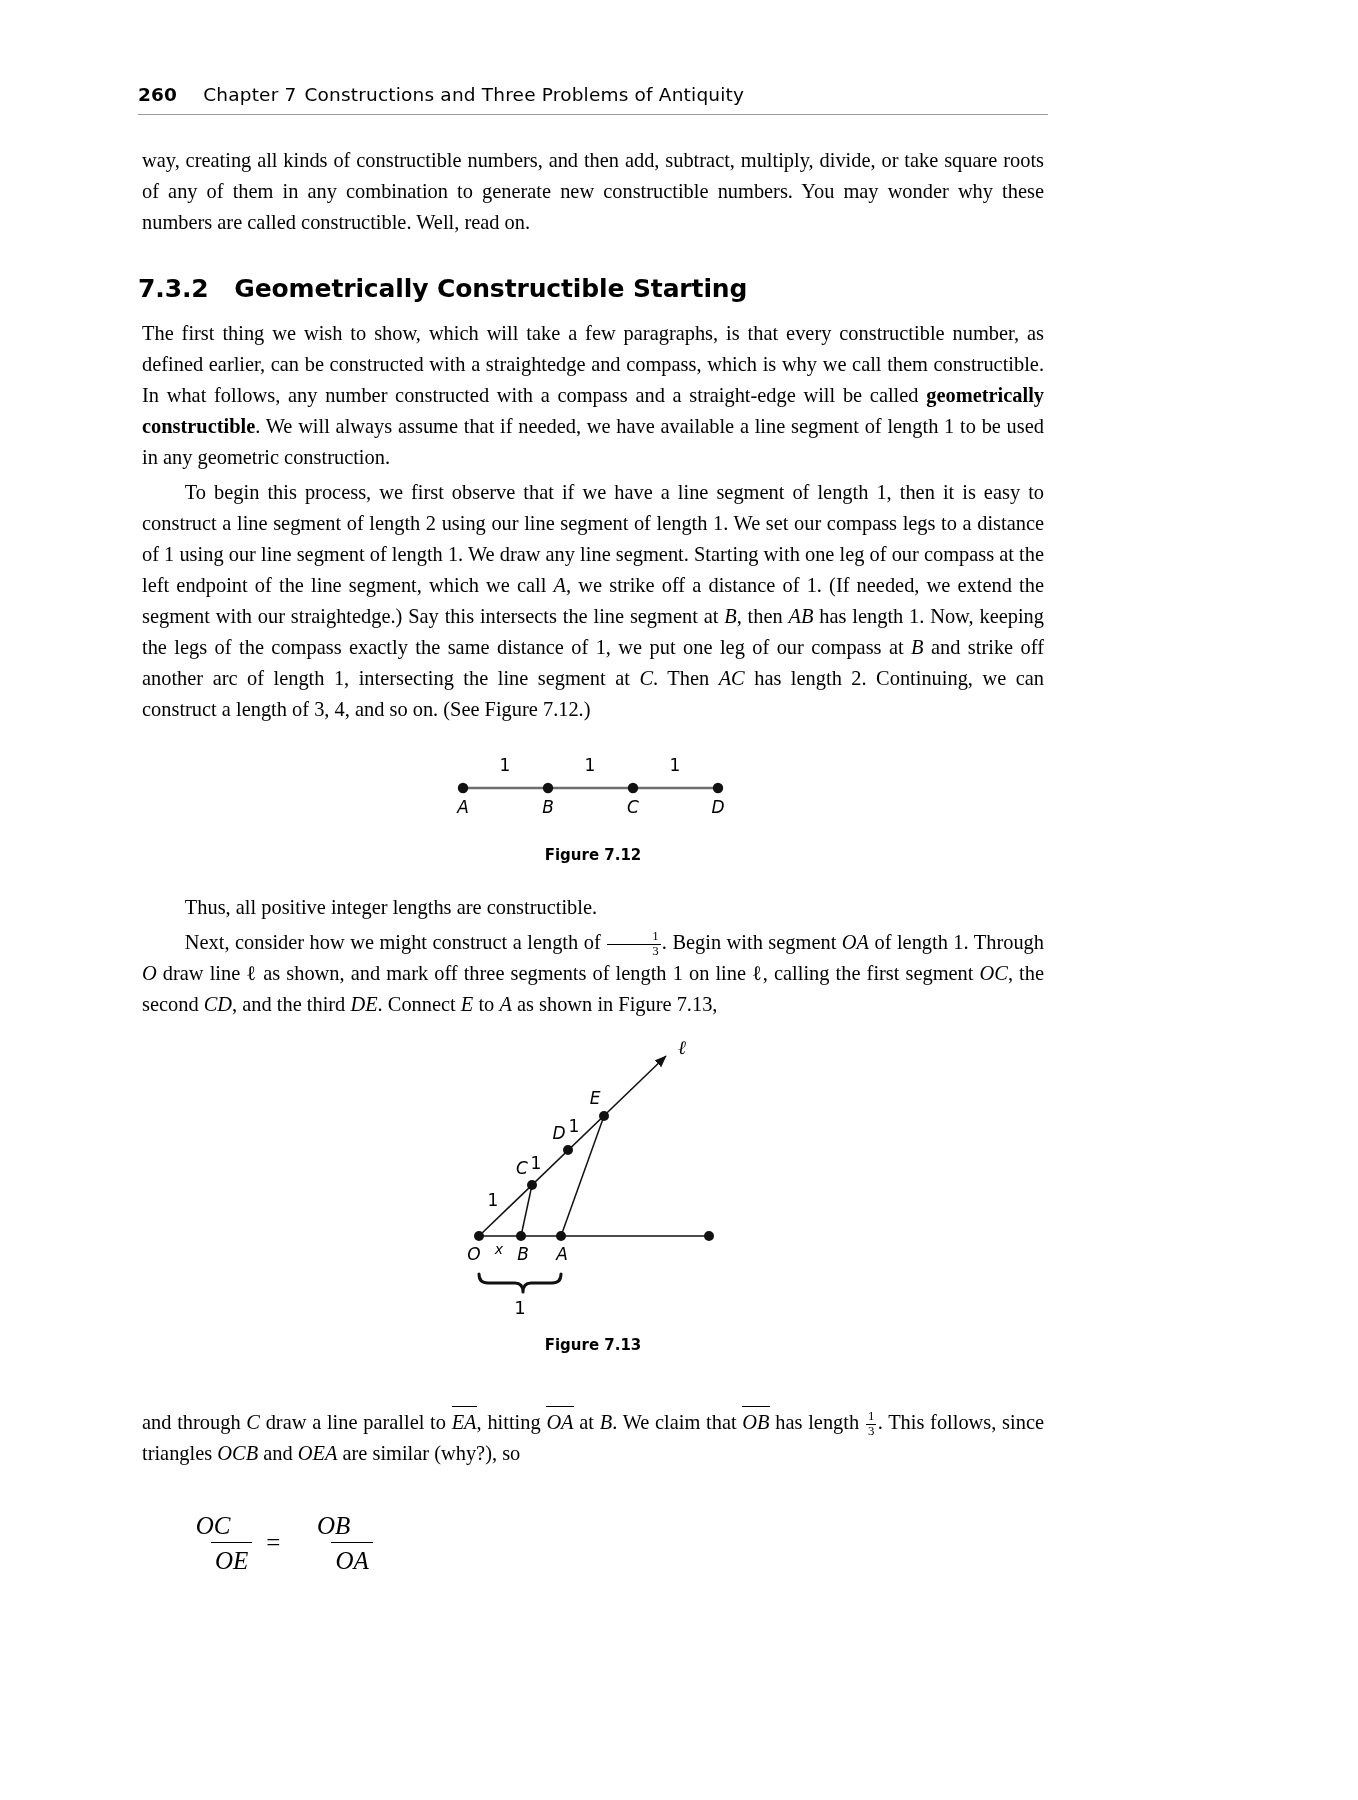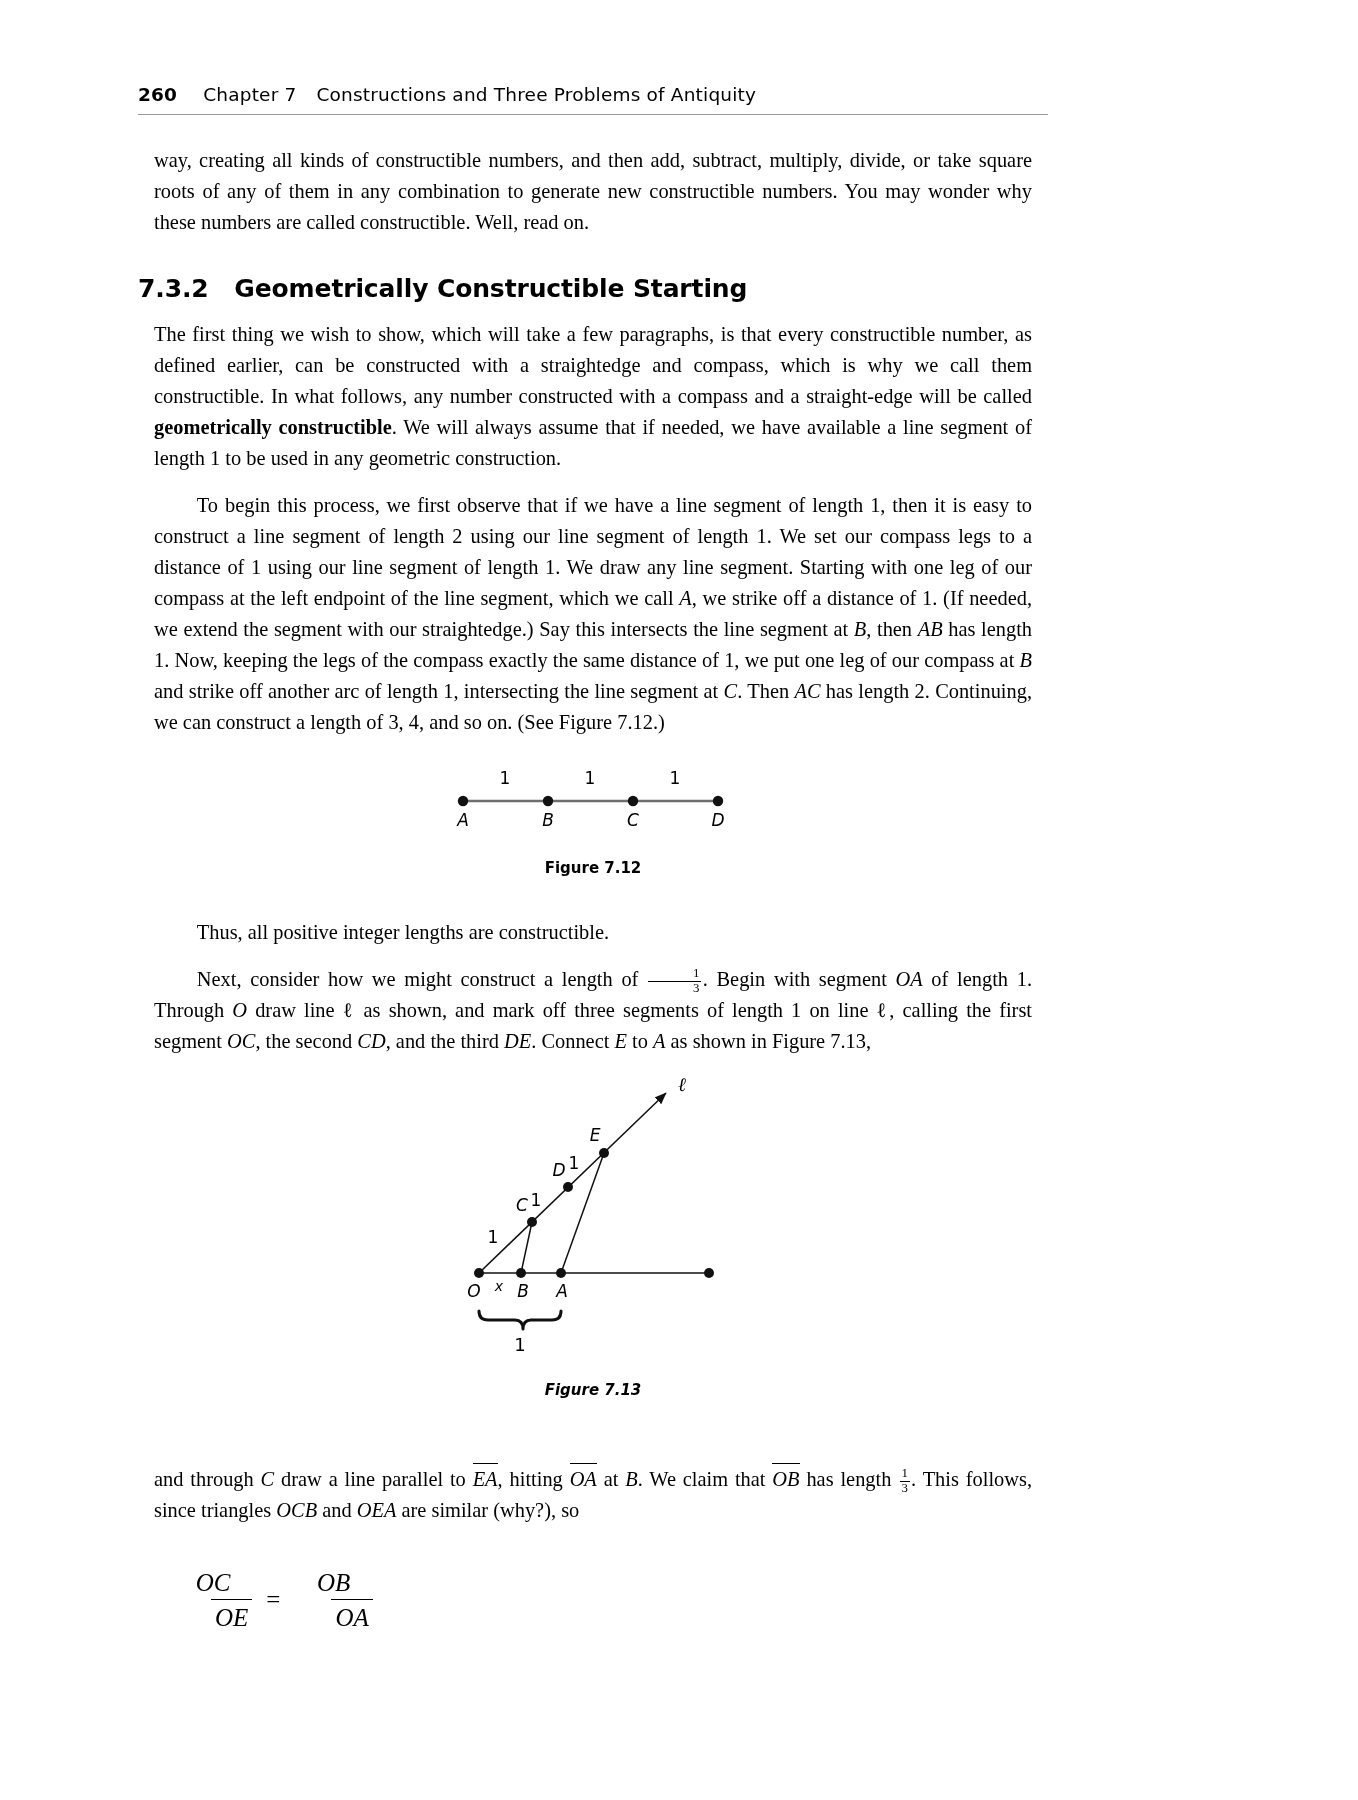--- a/index.html
+++ b/index.html
@@ -38,34 +38,34 @@
     color: #000;
     display: flex;
     align-items: baseline;
     padding-bottom: 9px;
   }
   .runhead .folio {
     font-weight: bold;
     margin-right: 26px;
   }
   .runhead .chap {
-    margin-right: 20px;
+    margin-right: 8px;
   }
   .runhead-rule {
     border-bottom: 1.6px solid #9a9a9a;
     width: 910px;
     margin-bottom: 30px;
   }
 
   
   p.body {
     font-size: 20.4px;
     line-height: 1.52;
     text-align: justify;
-    margin: 16px;
+    margin: 4px;
     text-indent: 0;
     hyphens: none;
   }
   p.body.indent { text-indent: 2.1em; }
   p.body + p.body { margin-top: 0; }
 
   .it { font-style: italic; }
   .bf { font-weight: bold; }
   .gap-md { height: 24px; }
 
@@ -219,21 +219,21 @@
       <circle cx="571" cy="200" r="5.0" fill="#111"></circle>
 
       <text x="336" y="224" font-family="DejaVu Sans, Liberation Sans, sans-serif" font-style="italic" font-size="17" text-anchor="middle">O</text>
       <text x="361" y="218" font-family="DejaVu Sans, Liberation Sans, sans-serif" font-style="italic" font-size="14" text-anchor="middle">x</text>
       <text x="385" y="224" font-family="DejaVu Sans, Liberation Sans, sans-serif" font-style="italic" font-size="17" text-anchor="middle">B</text>
       <text x="424" y="224" font-family="DejaVu Sans, Liberation Sans, sans-serif" font-style="italic" font-size="17" text-anchor="middle">A</text>
 
       <path d="M341,238 q0,9 9,9 L377,247 q8,0 8,9 q0,-9 8,-9 L414,247 q9,0 9,-9" fill="none" stroke="#111" stroke-width="3" stroke-linecap="round" stroke-linejoin="round"></path>
       <text x="382" y="278" font-family="DejaVu Sans, Liberation Sans, sans-serif" font-size="18" text-anchor="middle">1</text>
     </svg>
-    <div class="figcap" style="margin-top:14px;font-style:italic;">Figure 7.13</div>
+    <div class="figcap" style="margin-top:6px;">Figure 7.13</div>
   </div>
 
   <div class="gap-md"></div>
   <div class="gap-md"></div>
 
   <p class="body"><span>and through </span><span class="it">C</span><span> draw a line parallel to </span><span class="seg">EA</span><span>, hitting </span><span class="seg">OA</span><span> at </span><span class="it">B</span><span>. We claim that </span><span class="seg">OB</span><span> has length </span><span class="frac"><span class="num">1</span><span class="den">3</span></span><span>. This follows, since triangles </span><span class="it">OCB</span><span> and </span><span class="it">OEA</span><span> are similar (why?), so</span></p>
 
   <div class="displaymath">
     <span class="dfrac">
       <span class="num">OC</span>

